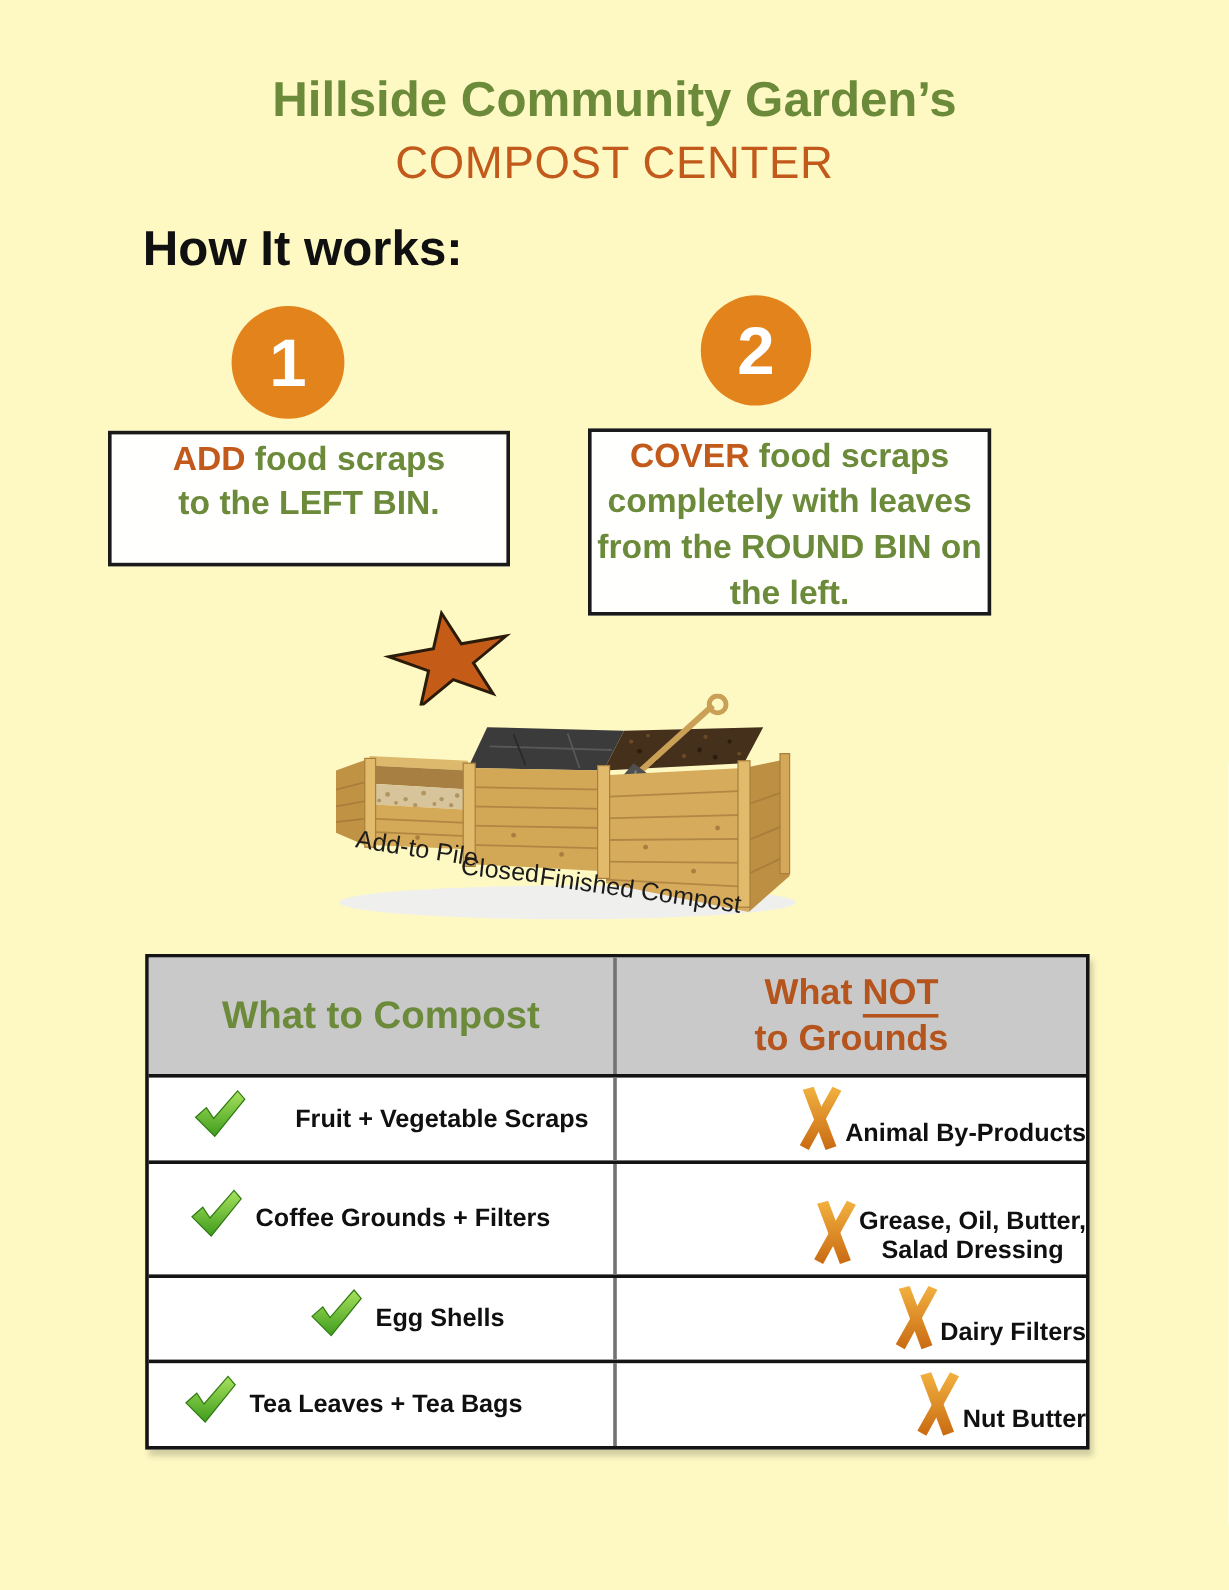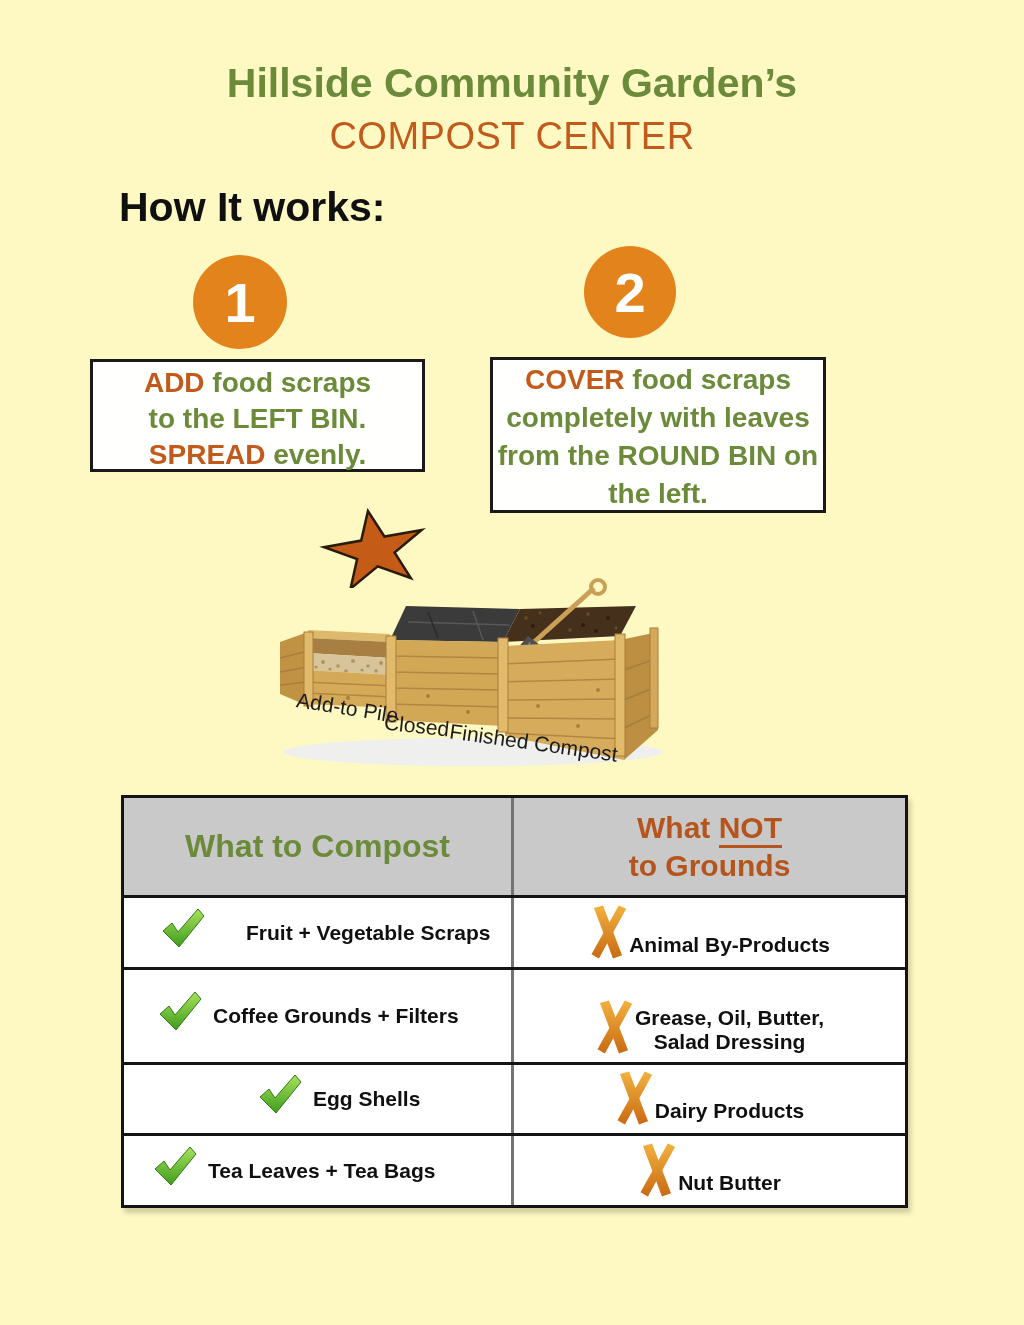--- a/index.html
+++ b/index.html
@@ -40,21 +40,21 @@
   .bl2 { left:106px; top:136px; transform:rotate(6deg); }
   .bl3 { left:171px; top:153px; transform:rotate(8deg); }
 
   
   .ctable { position:absolute; left:121px; top:795px; width:787px;
             border:3px solid #141414; background:#fff;
             box-shadow:3px 5px 5px rgba(0,0,0,.18); }
   .trow { display:flex; border-top:3px solid #141414; }
   .trow.head { border-top:none; background:#c9c9c9; }
   .cl { width:390px; border-right:3px solid #737373; display:flex; align-items:center; }
-  .cr { flex:1; display:flex; align-items:flex-end; justify-content:center; }
+  .cr { flex:1; display:flex; align-items:flex-end; justify-content:flex-end; }
   .head .cl { justify-content:center; min-height:97px; }
   .head .cr { align-items:center; justify-content:center; min-height:97px; }
   .h-left  { font-size:32px; font-weight:bold; color:#6b8a3a; }
   .h-right { font-size:30px; font-weight:bold; color:#b5541c; text-align:center; line-height:38px; }
   .h-right .und { border-bottom:3px solid #b5541c; padding-bottom:1px; }
   .r1 .cl,.r1 .cr { min-height:69px; }
   .r2 .cl,.r2 .cr { min-height:92px; }
   .r3 .cl,.r3 .cr { min-height:68px; }
   .r4 .cl,.r4 .cr { min-height:69px; }
   .item { font-size:21px; font-weight:bold; color:#101010; }
@@ -97,23 +97,20 @@
   </div>
   <div class="badge badge2">
     <span>2</span>
   </div>
 
   <div class="ibox box1">
     <div>
       <span class="em">ADD</span><span> food scraps</span>
     </div>
     <div>to the LEFT BIN.</div>
-    <div>
-      <span class="em">SPREAD</span><span> evenly.</span>
-    </div>
   </div>
 
   <div class="ibox box2">
     <div>
       <span class="em">COVER</span><span> food scraps</span>
     </div>
     <div>completely with leaves</div>
     <div>from the ROUND BIN on</div>
     <div>the left.</div>
   </div>
@@ -273,21 +270,21 @@
         <svg class="check" viewBox="0 0 46 42">
           <polygon points="3,24 12,16 18,25 38,2 44,9 19,40" fill="url(#gc)" stroke="#2f7a12" stroke-width="1"></polygon>
         </svg>
         <span class="item">Egg Shells</span>
       </div>
       <div class="cr">
         <svg class="xmark" viewBox="0 0 46 64">
           <polygon points="6,3 17,0 40,60 29,64" fill="url(#gx)"></polygon>
           <polygon points="36,0 45,4 12,64 3,59" fill="url(#gx)"></polygon>
         </svg>
-        <span class="item">Dairy Products</span>
+        <span class="item">Dairy Filters</span>
       </div>
     </div>
 
     <div class="trow r4">
       <div class="cl">
         <svg class="check" viewBox="0 0 46 42">
           <polygon points="3,24 12,16 18,25 38,2 44,9 19,40" fill="url(#gc)" stroke="#2f7a12" stroke-width="1"></polygon>
         </svg>
         <span class="item">Tea Leaves + Tea Bags</span>
       </div>

